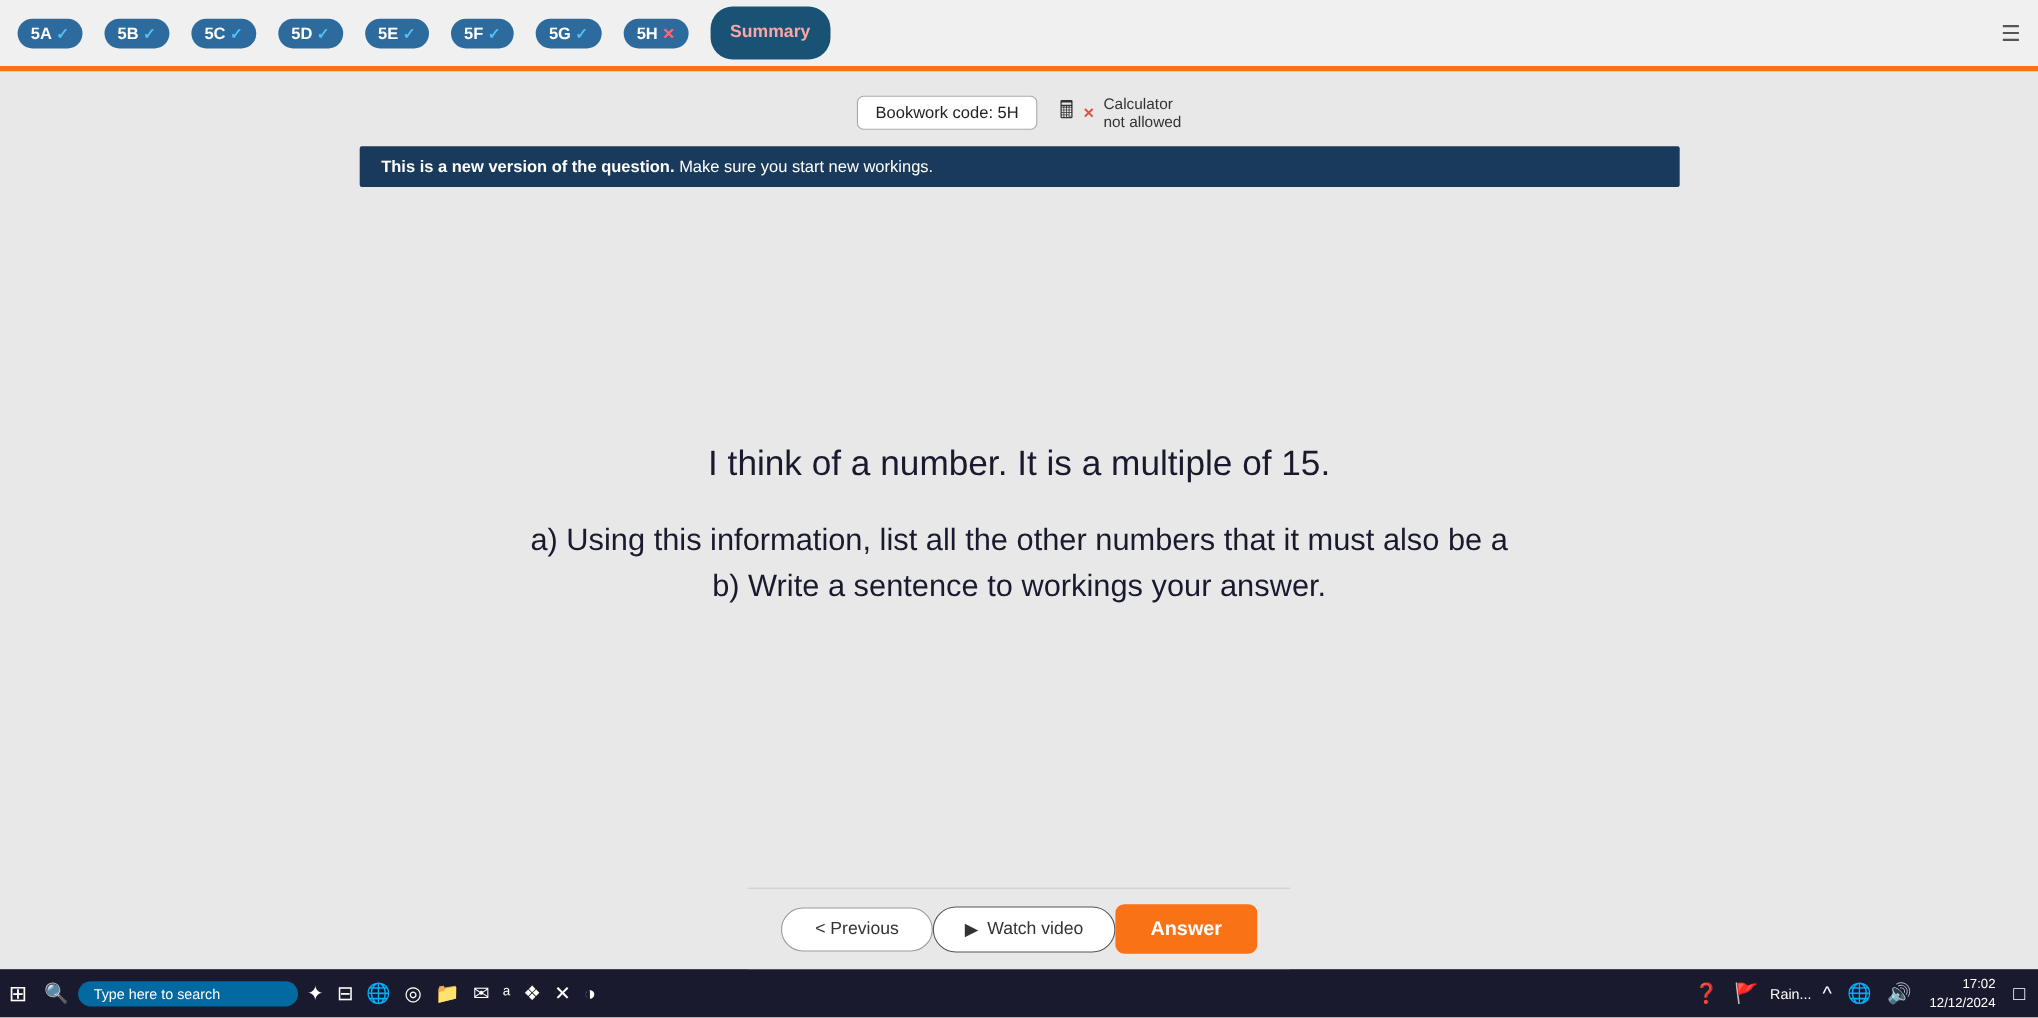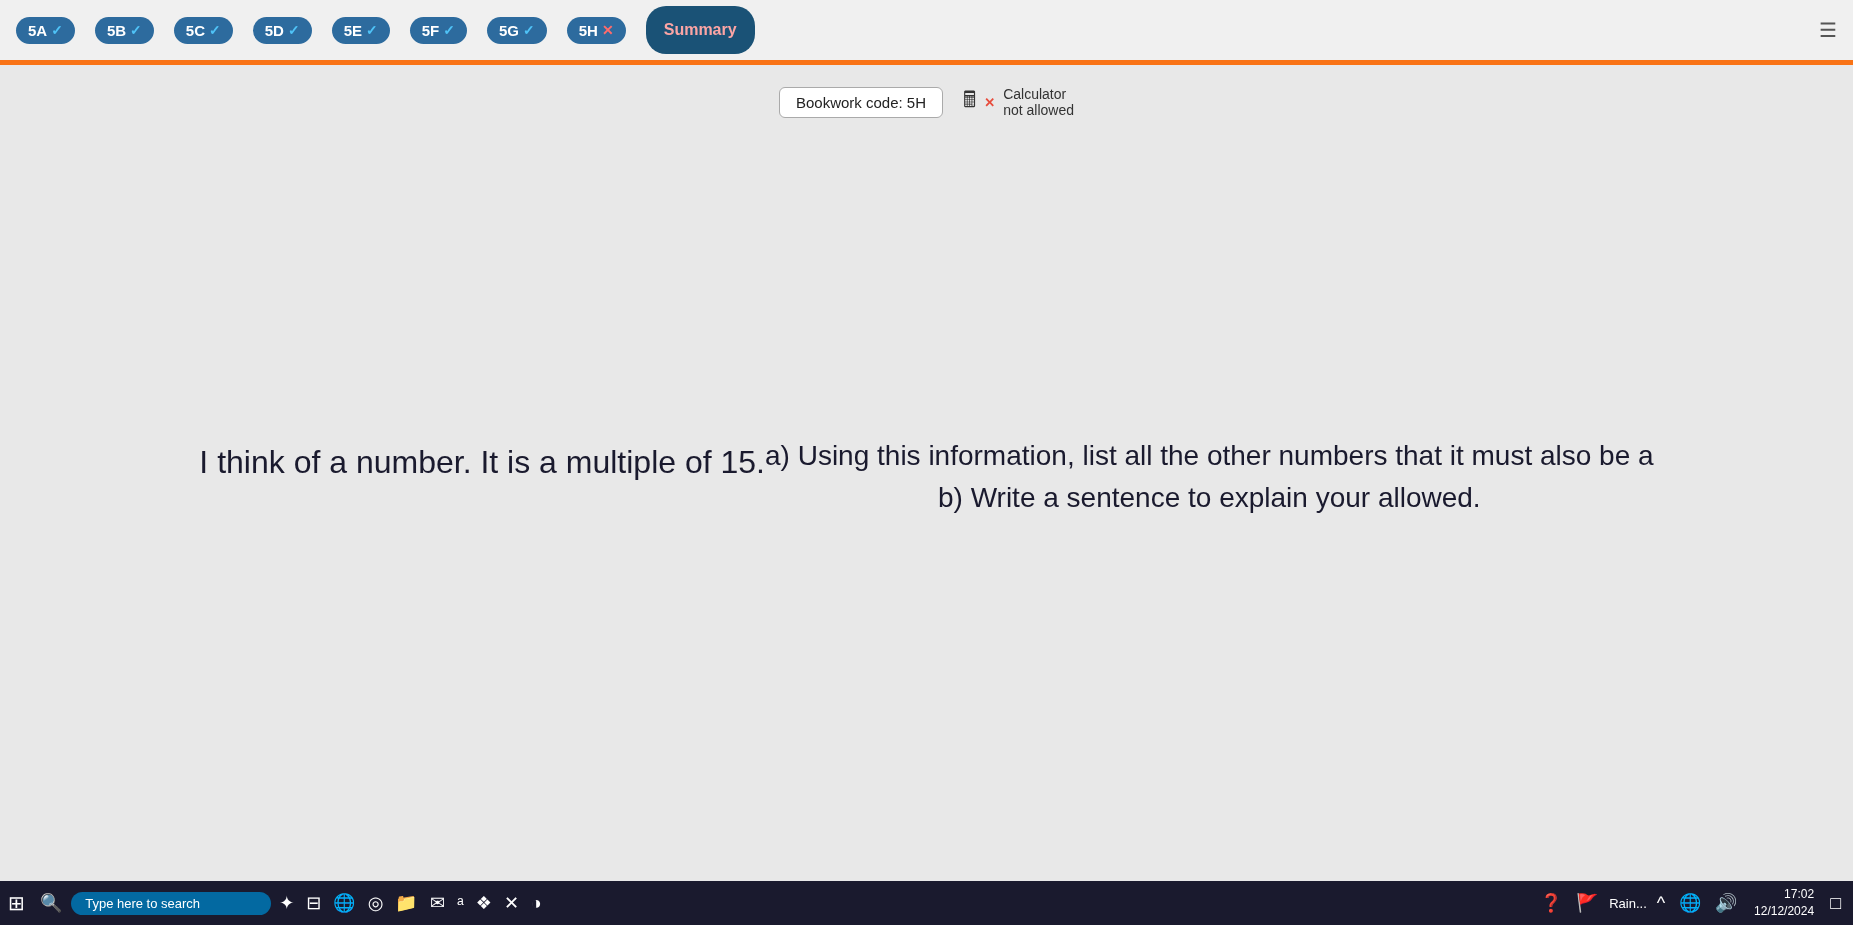--- a/index.html
+++ b/index.html
@@ -125,21 +125,21 @@
     }
 
     .new-version-banner strong {
       font-weight: 700;
     }
 
     
     .question-area {
       flex: 1;
       display: flex;
-      flex-direction: row;
+      flex-direction: column;
       align-items: center;
       justify-content: center;
       text-align: center;
       padding: 0 80px;
       margin-top: -60px;
     }
 
     .question-main {
       font-size: 32px;
       color: #1a1a2e;
@@ -329,29 +329,45 @@
     <div class="calculator-info">
       <span class="calc-icon">🖩</span>
       <span class="calc-x-overlay">✕</span>
       <div>
         <div>Calculator</div>
         <div>not allowed</div>
       </div>
     </div>
   </div>
 
+  <div class="new-version-banner">
+    <strong>This is a new version of the question.</strong>
+    <span> Make sure you start new workings.</span>
+  </div>
 
   <div class="question-area">
     <div class="question-main">I think of a number. It is a multiple of 15.</div>
     <div class="question-parts">
       <div>a) Using this information, list all the other numbers that it must also be a</div>
-      <div>b) Write a sentence to explain your allowed.</div>
+      <div>b) Write a sentence to workings your answer.</div>
     </div>
   </div>
 
+  <div class="bottom-bar">
+    <button class="prev-button">
+      <span>&lt; Previous</span>
+    </button>
+    <button class="watch-video-button">
+      <span class="video-icon">▶</span>
+      <span>Watch video</span>
+    </button>
+    <button class="answer-button">
+      <span>Answer</span>
+    </button>
+  </div>
 </div>
 
 <div class="taskbar">
   <span class="taskbar-start">⊞</span>
   <span class="taskbar-icon">🔍</span>
   <div class="taskbar-search">
     <span>Type here to search</span>
   </div>
   <span class="taskbar-icon">✦</span>
   <span class="taskbar-icon">⊟</span>

